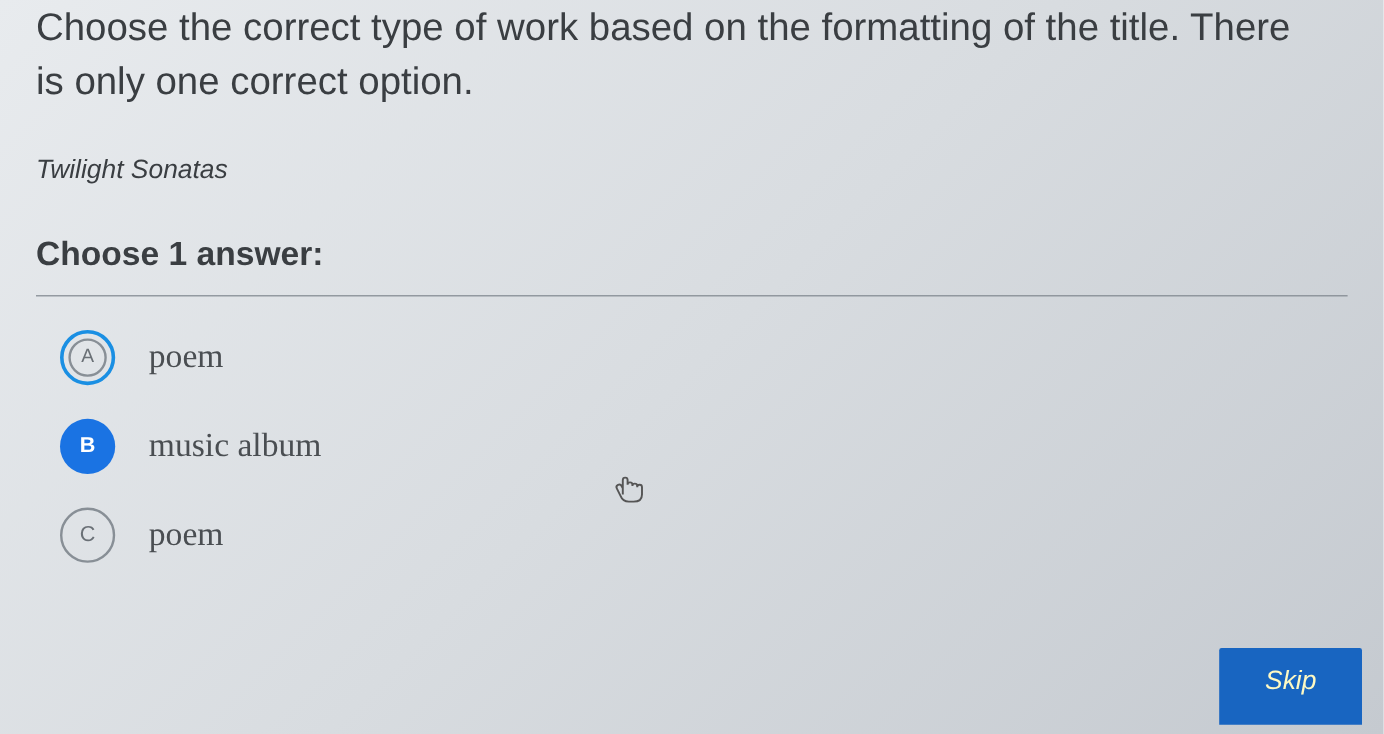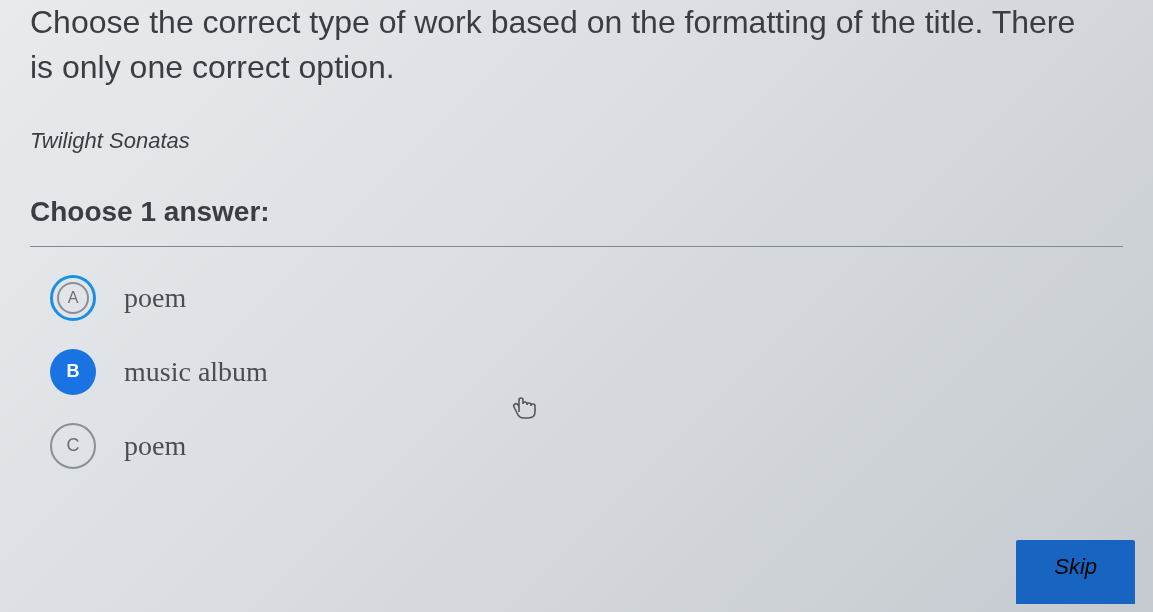--- a/index.html
+++ b/index.html
@@ -104,21 +104,21 @@
       top: 390px;
       font-size: 26px;
       color: #555;
       pointer-events: none;
     }
     .skip-button {
       position: absolute;
       right: 18px;
       bottom: 8px;
       background: #1865c1;
-      color: #000000;
+      color: #fef9c3;
       font-size: 22px;
       font-style: italic;
       font-weight: 500;
       padding: 14px 38px 24px 38px;
       border: none;
       cursor: pointer;
       border-radius: 2px 2px 0 0;
     }
   </style>
 </head>

